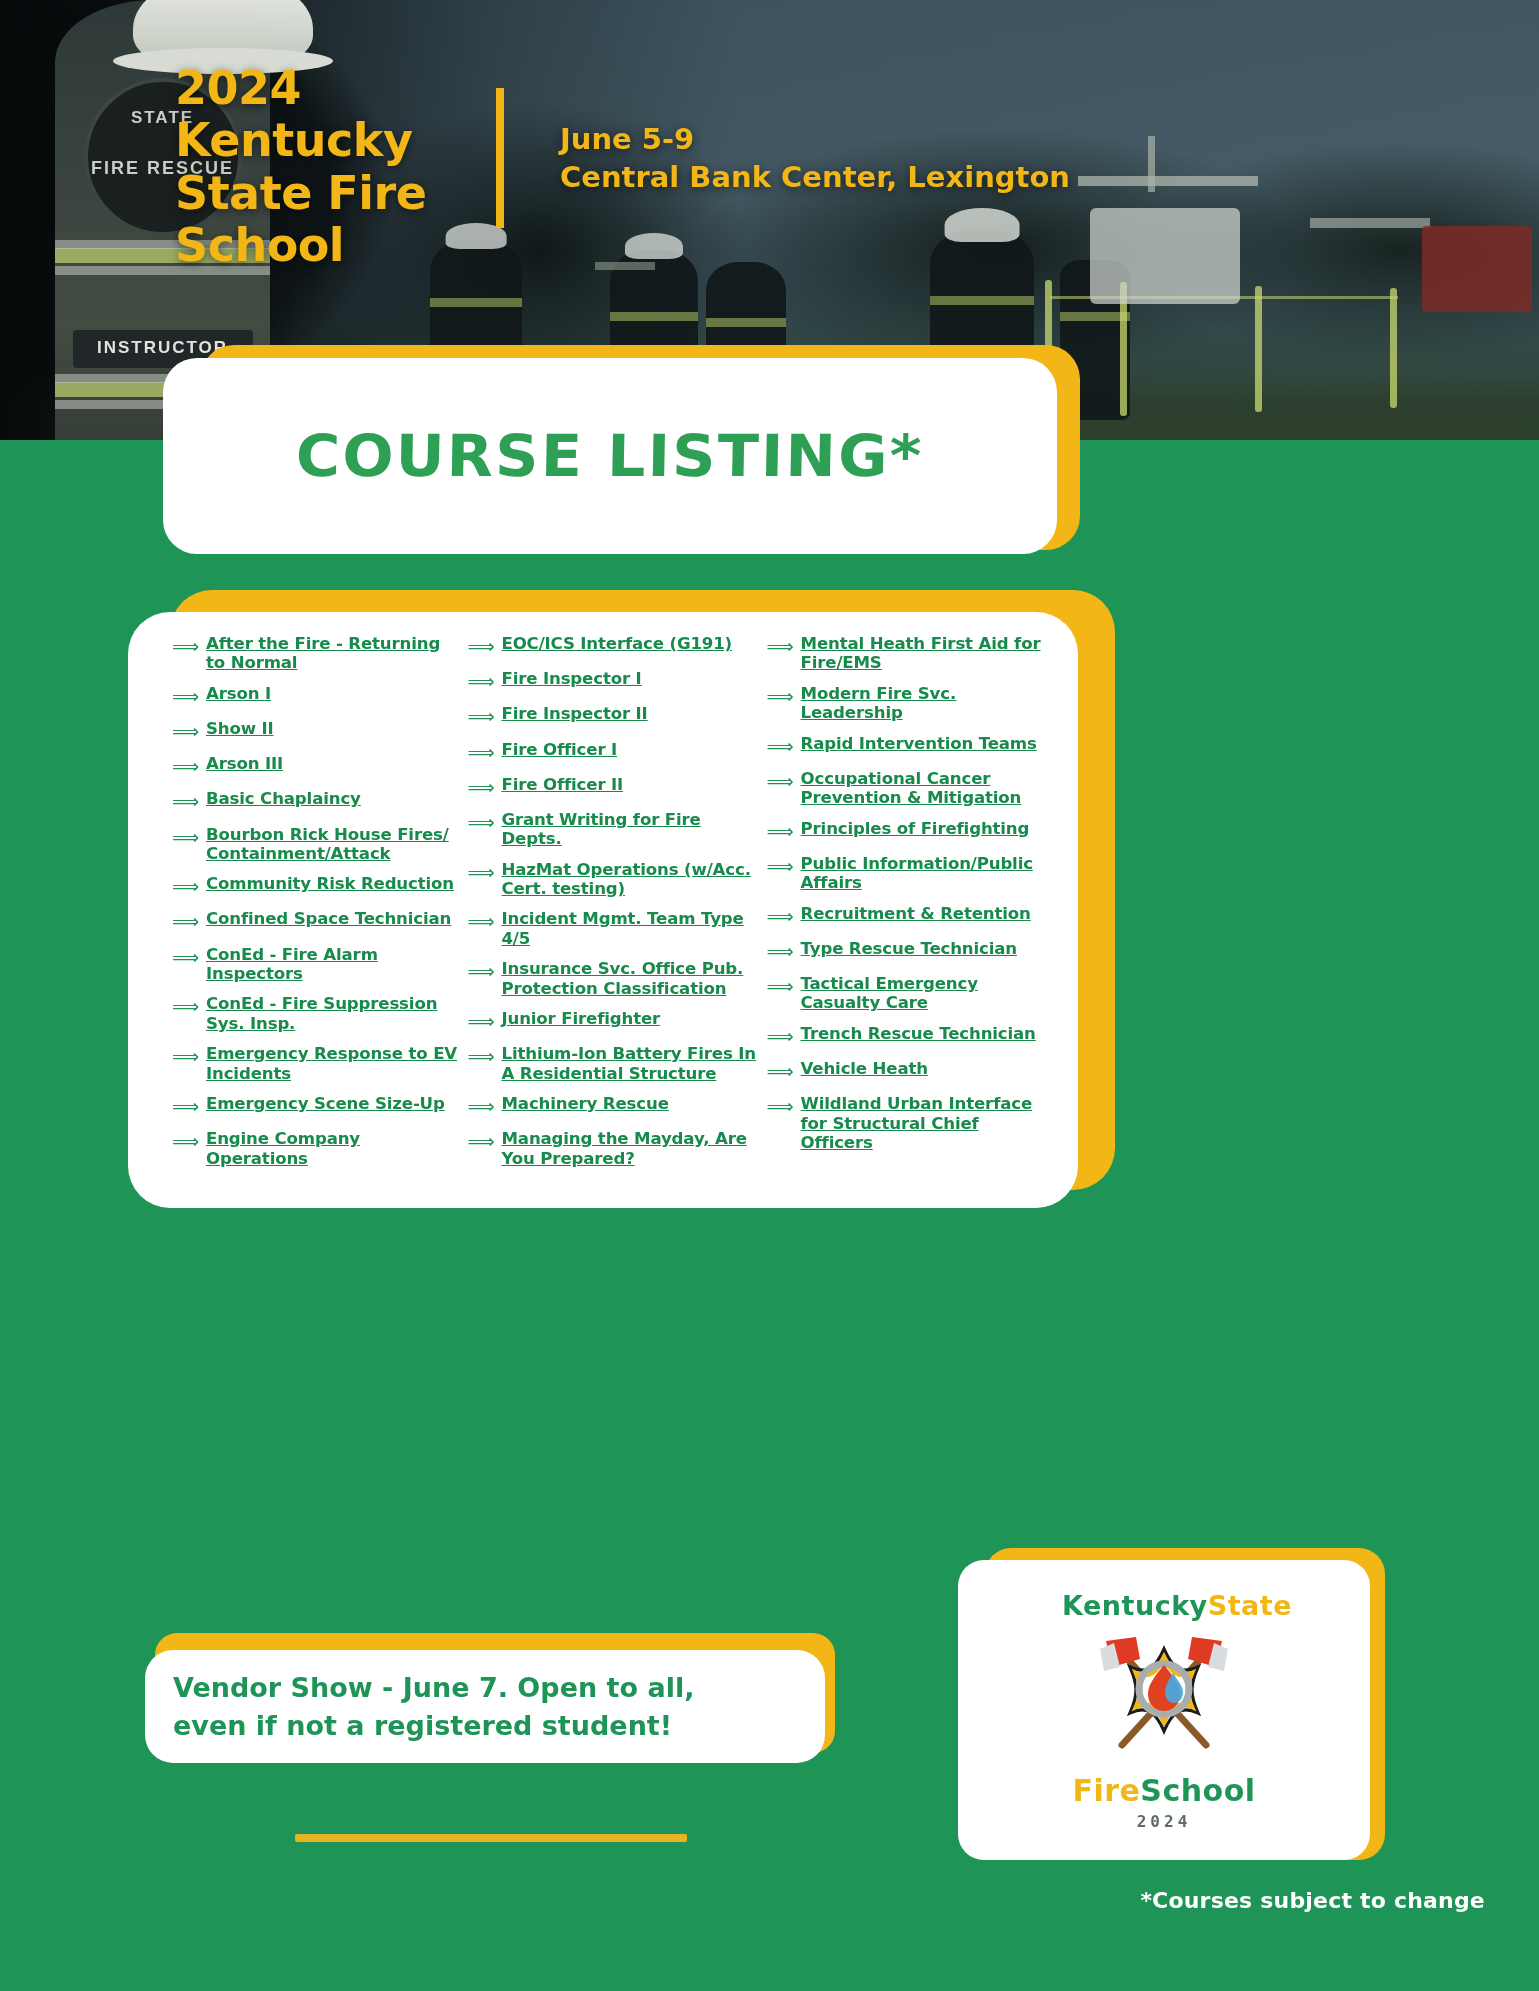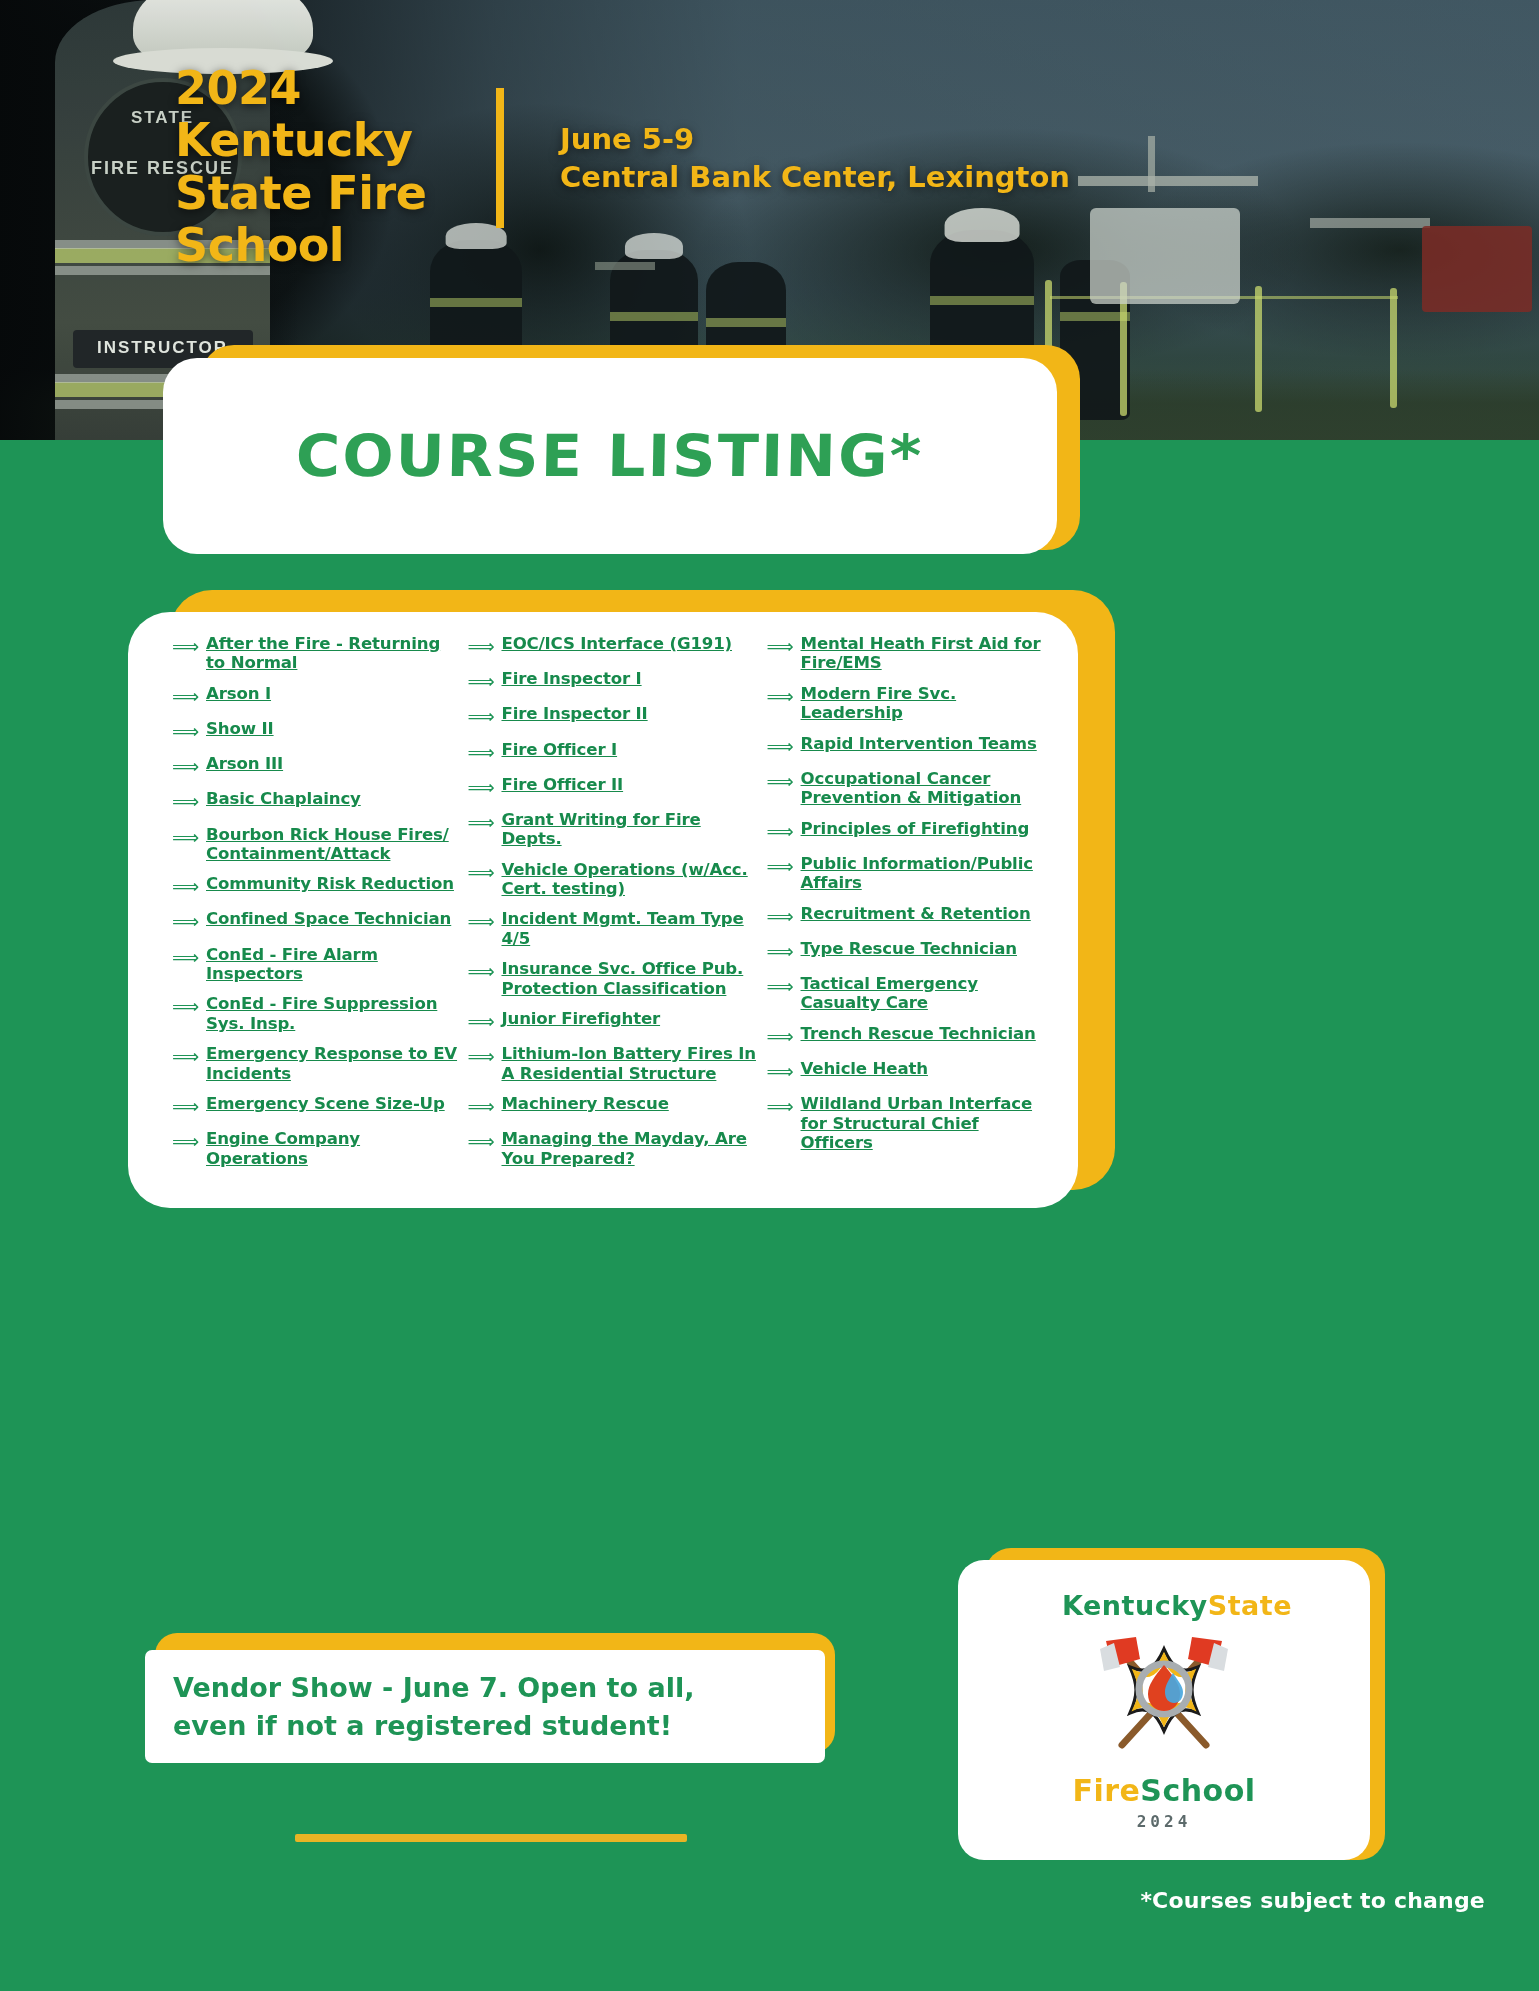--- a/index.html
+++ b/index.html
@@ -203,21 +203,21 @@
     left: 155px; top: 1633px;
     width: 680px; height: 120px;
     background: #f2b617;
     border-radius: 22px;
   }
   .vendor-card {
     position: absolute;
     left: 145px; top: 1650px;
     width: 680px; height: 113px;
     background: #ffffff;
-    border-radius: 7px;
+    border-radius: 28px;
     display: flex; align-items: center;
     padding: 0 28px;
     box-sizing: border-box;
   }
   .vendor-text {
     color: #1e9456;
     font-family: "DejaVu Sans", sans-serif;
     font-weight: 700;
     font-size: 27px;
     line-height: 1.38;
@@ -451,21 +451,21 @@
         <div class="course">
           <span class="arrow">⟹</span>
           <span class="course-label">Fire Officer II</span>
         </div>
         <div class="course">
           <span class="arrow">⟹</span>
           <span class="course-label">Grant Writing for Fire Depts.</span>
         </div>
         <div class="course">
           <span class="arrow">⟹</span>
-          <span class="course-label">Vehicle Operations (w/Acc. Cert. testing)</span>
+          <span class="course-label">HazMat Operations (w/Acc. Cert. testing)</span>
         </div>
         <div class="course">
           <span class="arrow">⟹</span>
           <span class="course-label">Incident Mgmt. Team Type 4/5</span>
         </div>
         <div class="course">
           <span class="arrow">⟹</span>
           <span class="course-label">Insurance Svc. Office Pub. Protection Classification</span>
         </div>
         <div class="course">

